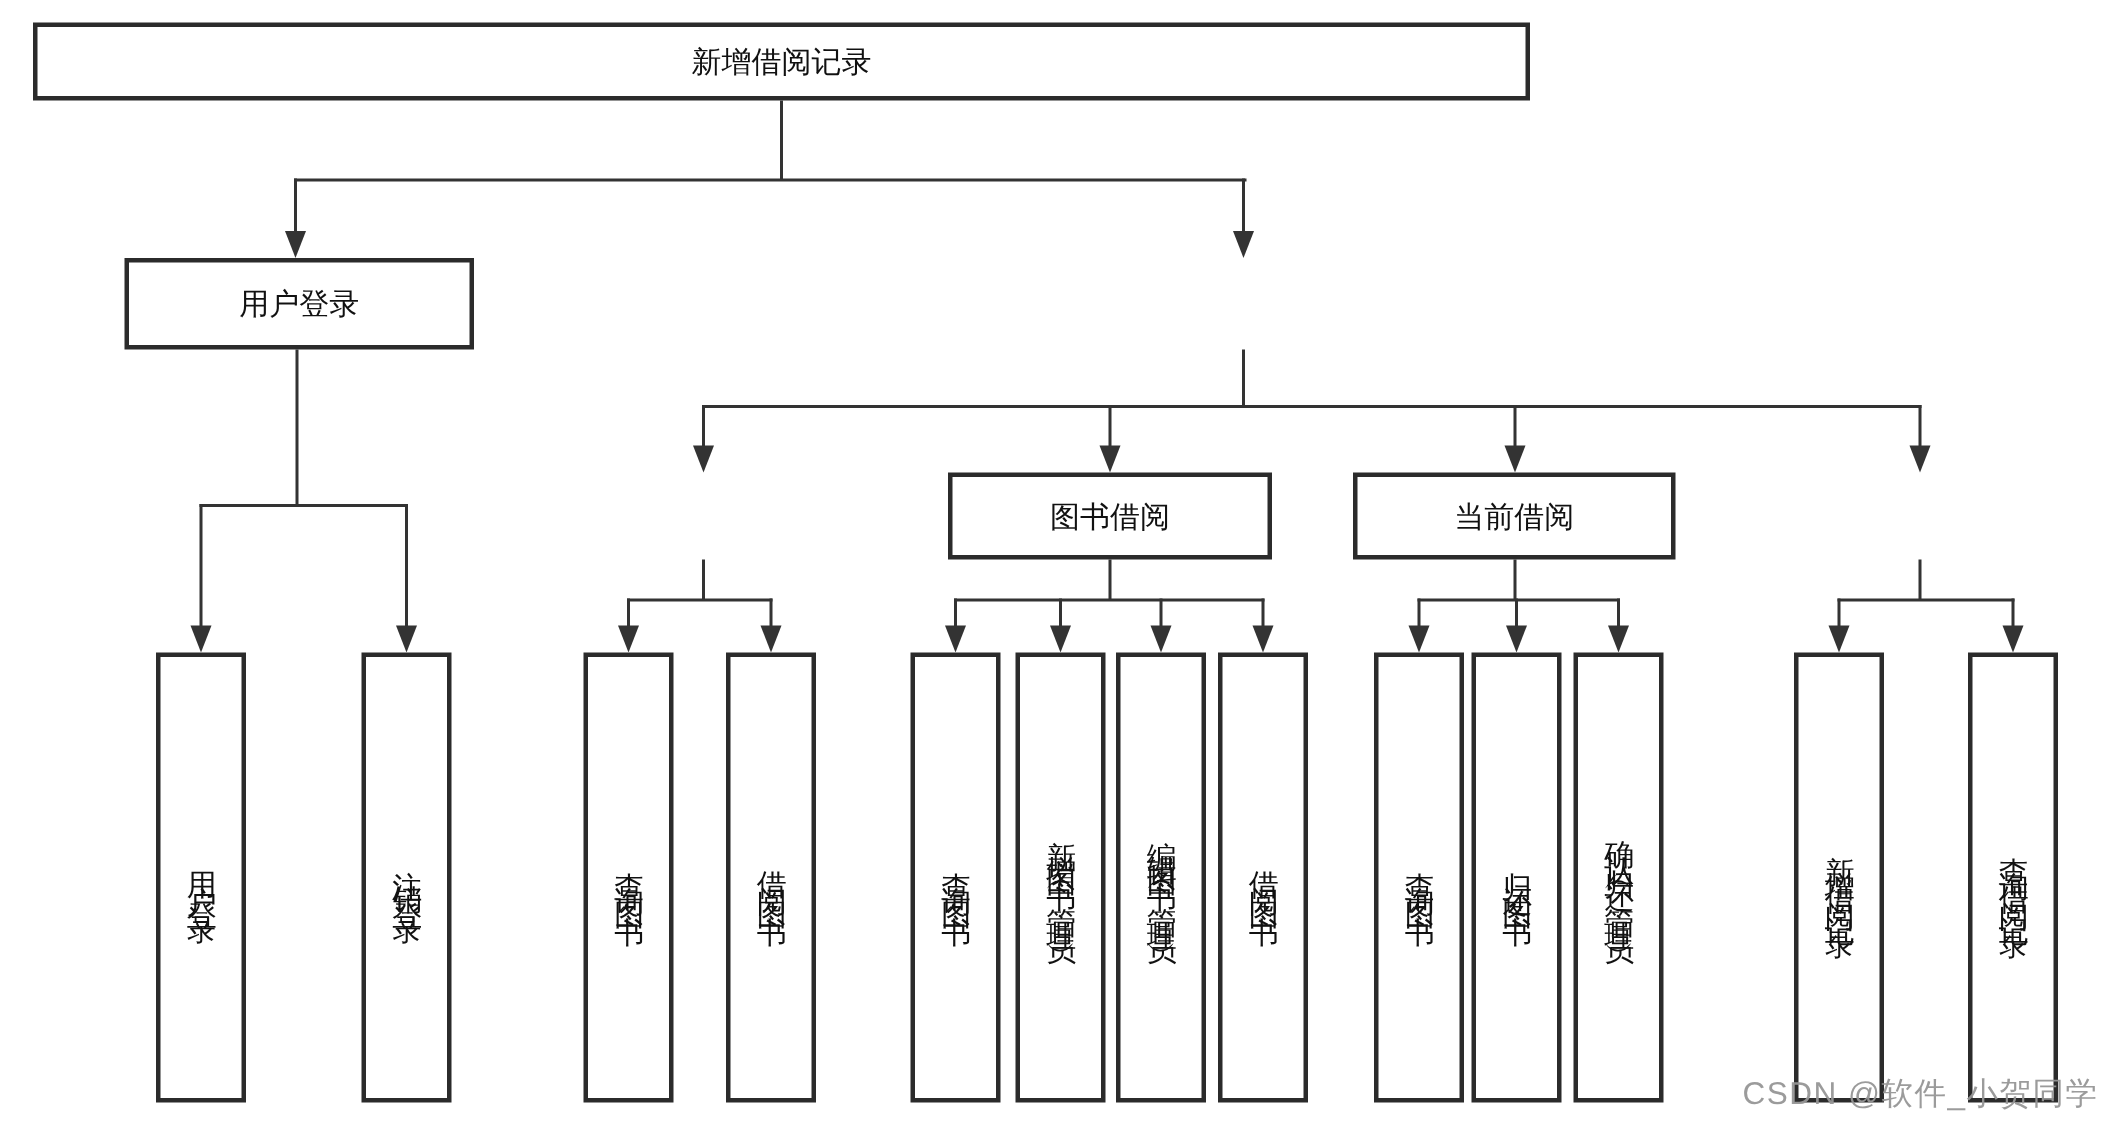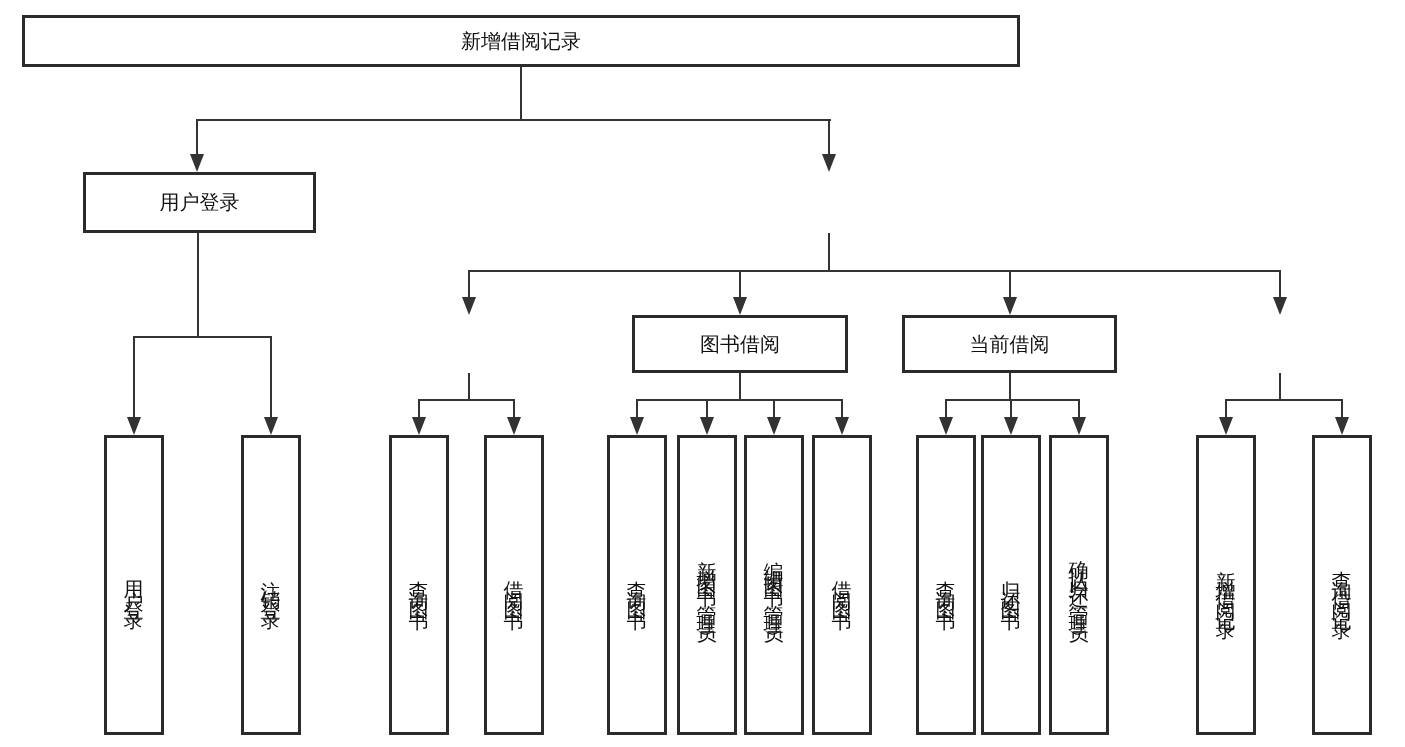--- a/index.html
+++ b/index.html
@@ -143,14 +143,15 @@
     <span class="vtext" style="letter-spacing:9px;">确认归还（管理员）</span>
   </div>
 
   <div class="box" style="left:1196px;top:435px;width:60px;height:300px;">
     <span class="vtext">新增借阅记录</span>
   </div>
   <div class="box" style="left:1312px;top:435px;width:60px;height:300px;">
     <span class="vtext">查询借阅记录</span>
   </div>
 
+  <div class="watermark">CSDN @软件_小贺同学</div>
 
 </div>
 
 </body></html>

